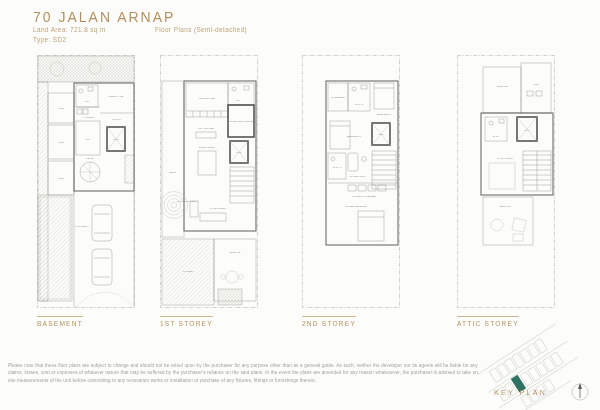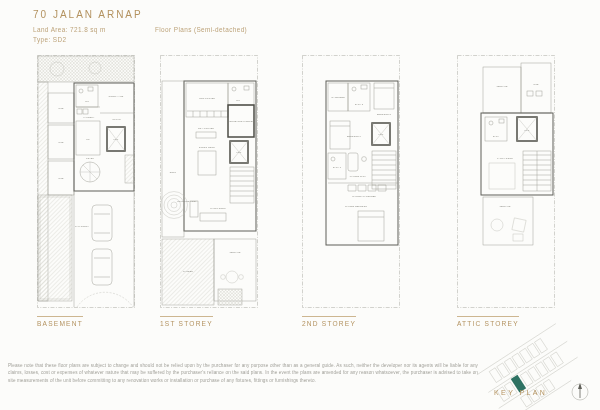--- a/index.html
+++ b/index.html
@@ -2,21 +2,21 @@
 <html><head>
 <meta charset="utf-8">
 <style>
   html,body{margin:0;padding:0;background:#e8e8e4;}
   .page{
     position:relative;width:600px;height:410px;margin:0 auto;
     background:#fcfcfa;overflow:hidden;
     font-family:"Liberation Sans",sans-serif;
   }
   .abs{position:absolute;}
-  .title{left:33px;top:9px;font-size:10px;letter-spacing:2px;color:#b3925f;font-weight:400;}
+  .title{left:33px;top:9px;font-size:14px;letter-spacing:2px;color:#b3925f;font-weight:400;}
   .meta{left:33px;font-size:6.4px;letter-spacing:.4px;color:#bda37a;}
   .meta1{top:26px;} .meta2{top:36px;}
   .subtitle{left:155px;top:26px;font-size:6.4px;letter-spacing:.4px;color:#bda37a;}
   .plan{position:absolute;top:55px;}
   .storey-label{position:absolute;top:316px;font-size:6.6px;letter-spacing:1.2px;color:#b3925f;}
   .storey-label span{display:inline-block;border-top:1px solid #cdb astronomic;}
   .storey-label .lbl{display:inline-block;border-top:1px solid #cdb690;padding-top:3px;}
   .disclaimer{left:8px;top:362px;width:470px;font-size:4.6px;line-height:1.62;
     color:#a3a29b;text-align:justify;letter-spacing:.1px;}
   .keyplan{left:483px;top:338px;}

